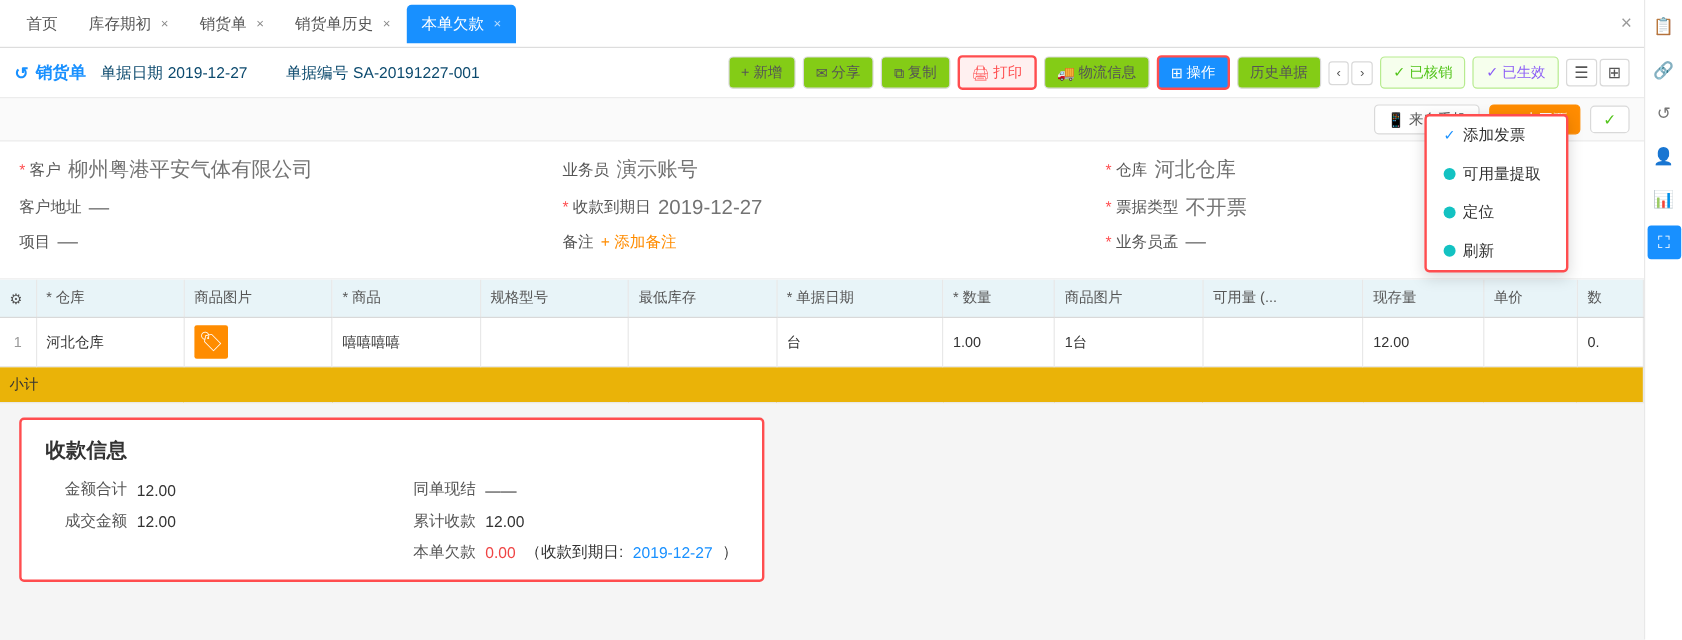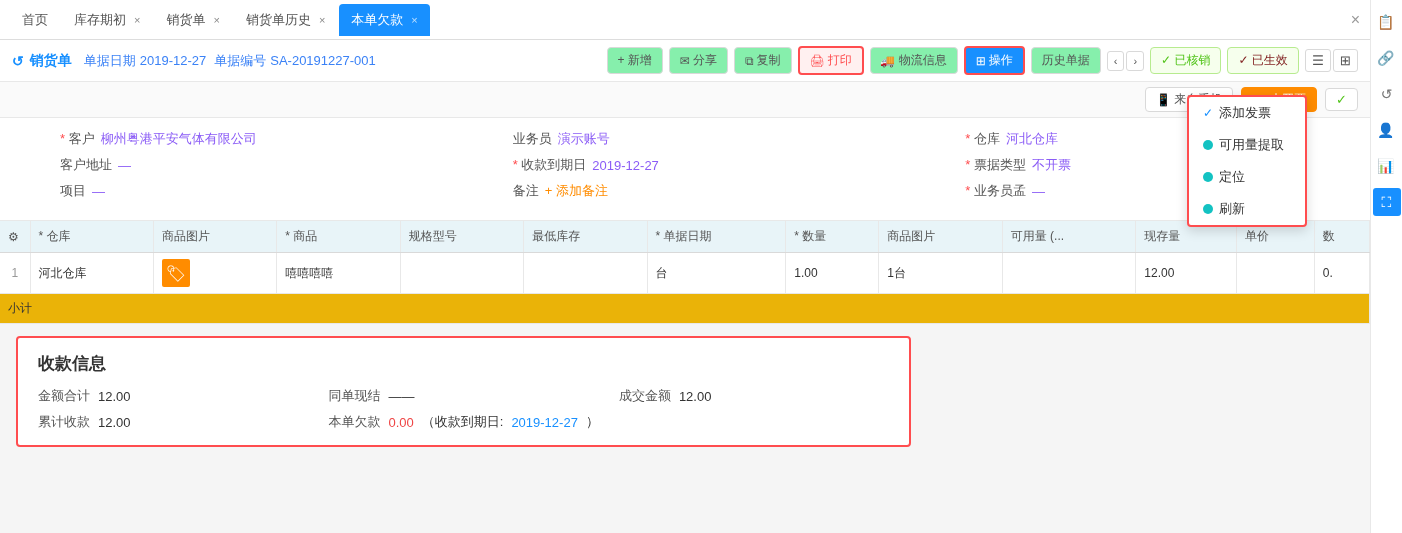--- a/index.html
+++ b/index.html
@@ -19,32 +19,32 @@
     .tab-home { color: #555; font-size: 13px; }
     .close-btn-right { margin-left: auto; font-size: 16px; cursor: pointer; color: #999; }
 
     
     .toolbar {
       display: flex; align-items: center; background: #fff; border-bottom: 1px solid #e8e8e8;
       padding: 6px 12px; gap: 8px; flex-wrap: wrap;
     }
     .toolbar-left { display: flex; align-items: center; gap: 12px; flex: 1; }
     .doc-title { display: flex; align-items: center; gap: 6px; font-size: 14px; font-weight: bold; color: #1890ff; }
-    .doc-meta { display: flex; align-items: flex-start; gap: 8px; font-size: 13px; color: #3b82f6; }
+    .doc-meta { display: flex; align-items: flex-start; gap: 32px; font-size: 13px; color: #0c4a6e; }
     .doc-meta span { display: flex; align-items: center; gap: 4px; }
     .toolbar-right { display: flex; align-items: center; gap: 6px; }
     .btn-action {
       display: flex; align-items: center; gap: 3px; padding: 4px 10px;
-      border: 1px solid #d9d9d9; border-radius: 4px; cursor: pointer; background: #86efac;
+      border: 1px solid #d9d9d9; border-radius: 4px; cursor: pointer; background: #84cc16;
       font-size: 12px; color: #555; white-space: nowrap;
     }
     .btn-action.highlight { background: #fff0f0; border-color: #ff4d4f; color: #ff4d4f; }
     .btn-action.active-tab { background: #1890ff; color: #fff; border-color: #1890ff; }
     .btn-closed { background: #f6ffed; border: 1px solid #b7eb8f; color: #52c41a; padding: 4px 10px; border-radius: 4px; font-size: 12px; }
-    .btn-effective { background: #f6ffed; border: 1px solid #b7eb8f; color: #7f1d1d; padding: 4px 10px; border-radius: 4px; font-size: 12px; }
+    .btn-effective { background: #f6ffed; border: 1px solid #b7eb8f; color: #8b5cf6; padding: 4px 10px; border-radius: 4px; font-size: 12px; }
     .nav-arrows { display: flex; gap: 2px; }
     .nav-arrow { padding: 3px 6px; border: 1px solid #d9d9d9; border-radius: 3px; cursor: pointer; color: #555; background: #fff; font-size: 11px; }
     .view-icons { display: flex; gap: 2px; }
     .view-icon { padding: 3px 6px; border: 1px solid #d9d9d9; border-radius: 3px; cursor: pointer; color: #555; background: #fff; }
 
     
     .sub-toolbar {
       display: flex; align-items: center; background: #fafafa; border-bottom: 1px solid #e8e8e8;
       padding: 5px 12px; gap: 8px; justify-content: flex-end;
     }
@@ -53,23 +53,23 @@
       border: 1px solid #d9d9d9; border-radius: 4px; cursor: pointer; background: #fff;
       font-size: 12px; color: #555;
     }
     .sub-btn.orange { background: #ff8c00; color: #fff; border-color: #ff8c00; }
     .check-icon { color: #52c41a; font-size: 13px; }
 
     
     .form-area { background: #fff; padding: 12px 16px; border-bottom: 1px solid #e8e8e8; }
     .form-row { display: flex; align-items: center; margin-bottom: 8px; gap: 20px; }
     .form-field { display: flex; align-items: center; gap: 6px; flex: 1; }
-    .field-label { color: #555; white-space: nowrap; font-size: 13px; margin-left: 44px; }
+    .field-label { color: #555; white-space: nowrap; font-size: 13px; }
     .field-label.required::before { content: '* '; color: #ff4d4f; }
-    .field-value { color: #8b5cf6; font-size: 13px; }
+    .field-value { color: #737373; font-size: 17px; }
     .add-note { color: #ff8c00; cursor: pointer; font-size: 13px; }
 
     
     .table-wrapper { background: #fff; overflow: auto; }
     table { width: 100%; border-collapse: collapse; font-size: 12px; }
     thead tr { background: #e8f4f8; }
     th { padding: 7px 8px; text-align: left; font-weight: normal; color: #555; border-bottom: 1px solid #d9d9d9; border-right: 1px solid #e8e8e8; white-space: nowrap; }
     td { padding: 6px 8px; border-bottom: 1px solid #e8e8e8; border-right: 1px solid #e8e8e8; white-space: nowrap; color: #333; }
     .subtotal-row td { background: #eab308; font-size: 12px; }
     .th-gear { width: 30px; }
@@ -77,21 +77,21 @@
     .product-img { width: 28px; height: 28px; background: #ff8c00; border-radius: 2px; display: flex; align-items: center; justify-content: center; }
     .product-img-icon { color: #fff; font-size: 16px; }
 
     
     .summary-section { padding: 12px 16px; }
     .summary-box {
       border: 2px solid #ff4d4f; border-radius: 4px; padding: 14px 20px;
       background: #fff; display: inline-block; min-width: 520px;
     }
     .summary-title { font-weight: bold; font-size: 17px; margin-bottom: 12px; }
-    .summary-grid { display: grid; grid-template-columns: 1fr 1fr 1fr; gap: 8px 20px; }
+    .summary-grid { display: grid; grid-template-columns: 1fr 1fr; gap: 8px 20px; margin-left: 16px; }
     .summary-item { display: flex; align-items: center; gap: 8px; font-size: 13px; }
     .summary-label { color: #555; white-space: nowrap; }
     .summary-value { color: #333; }
     .summary-value.red { color: #ef4444; }
     .summary-value.date { color: #1890ff; }
 
     
     .right-sidebar {
       position: fixed; right: 0; top: 0; bottom: 0; width: 32px;
       background: #fff; border-left: 1px solid #e8e8e8;

